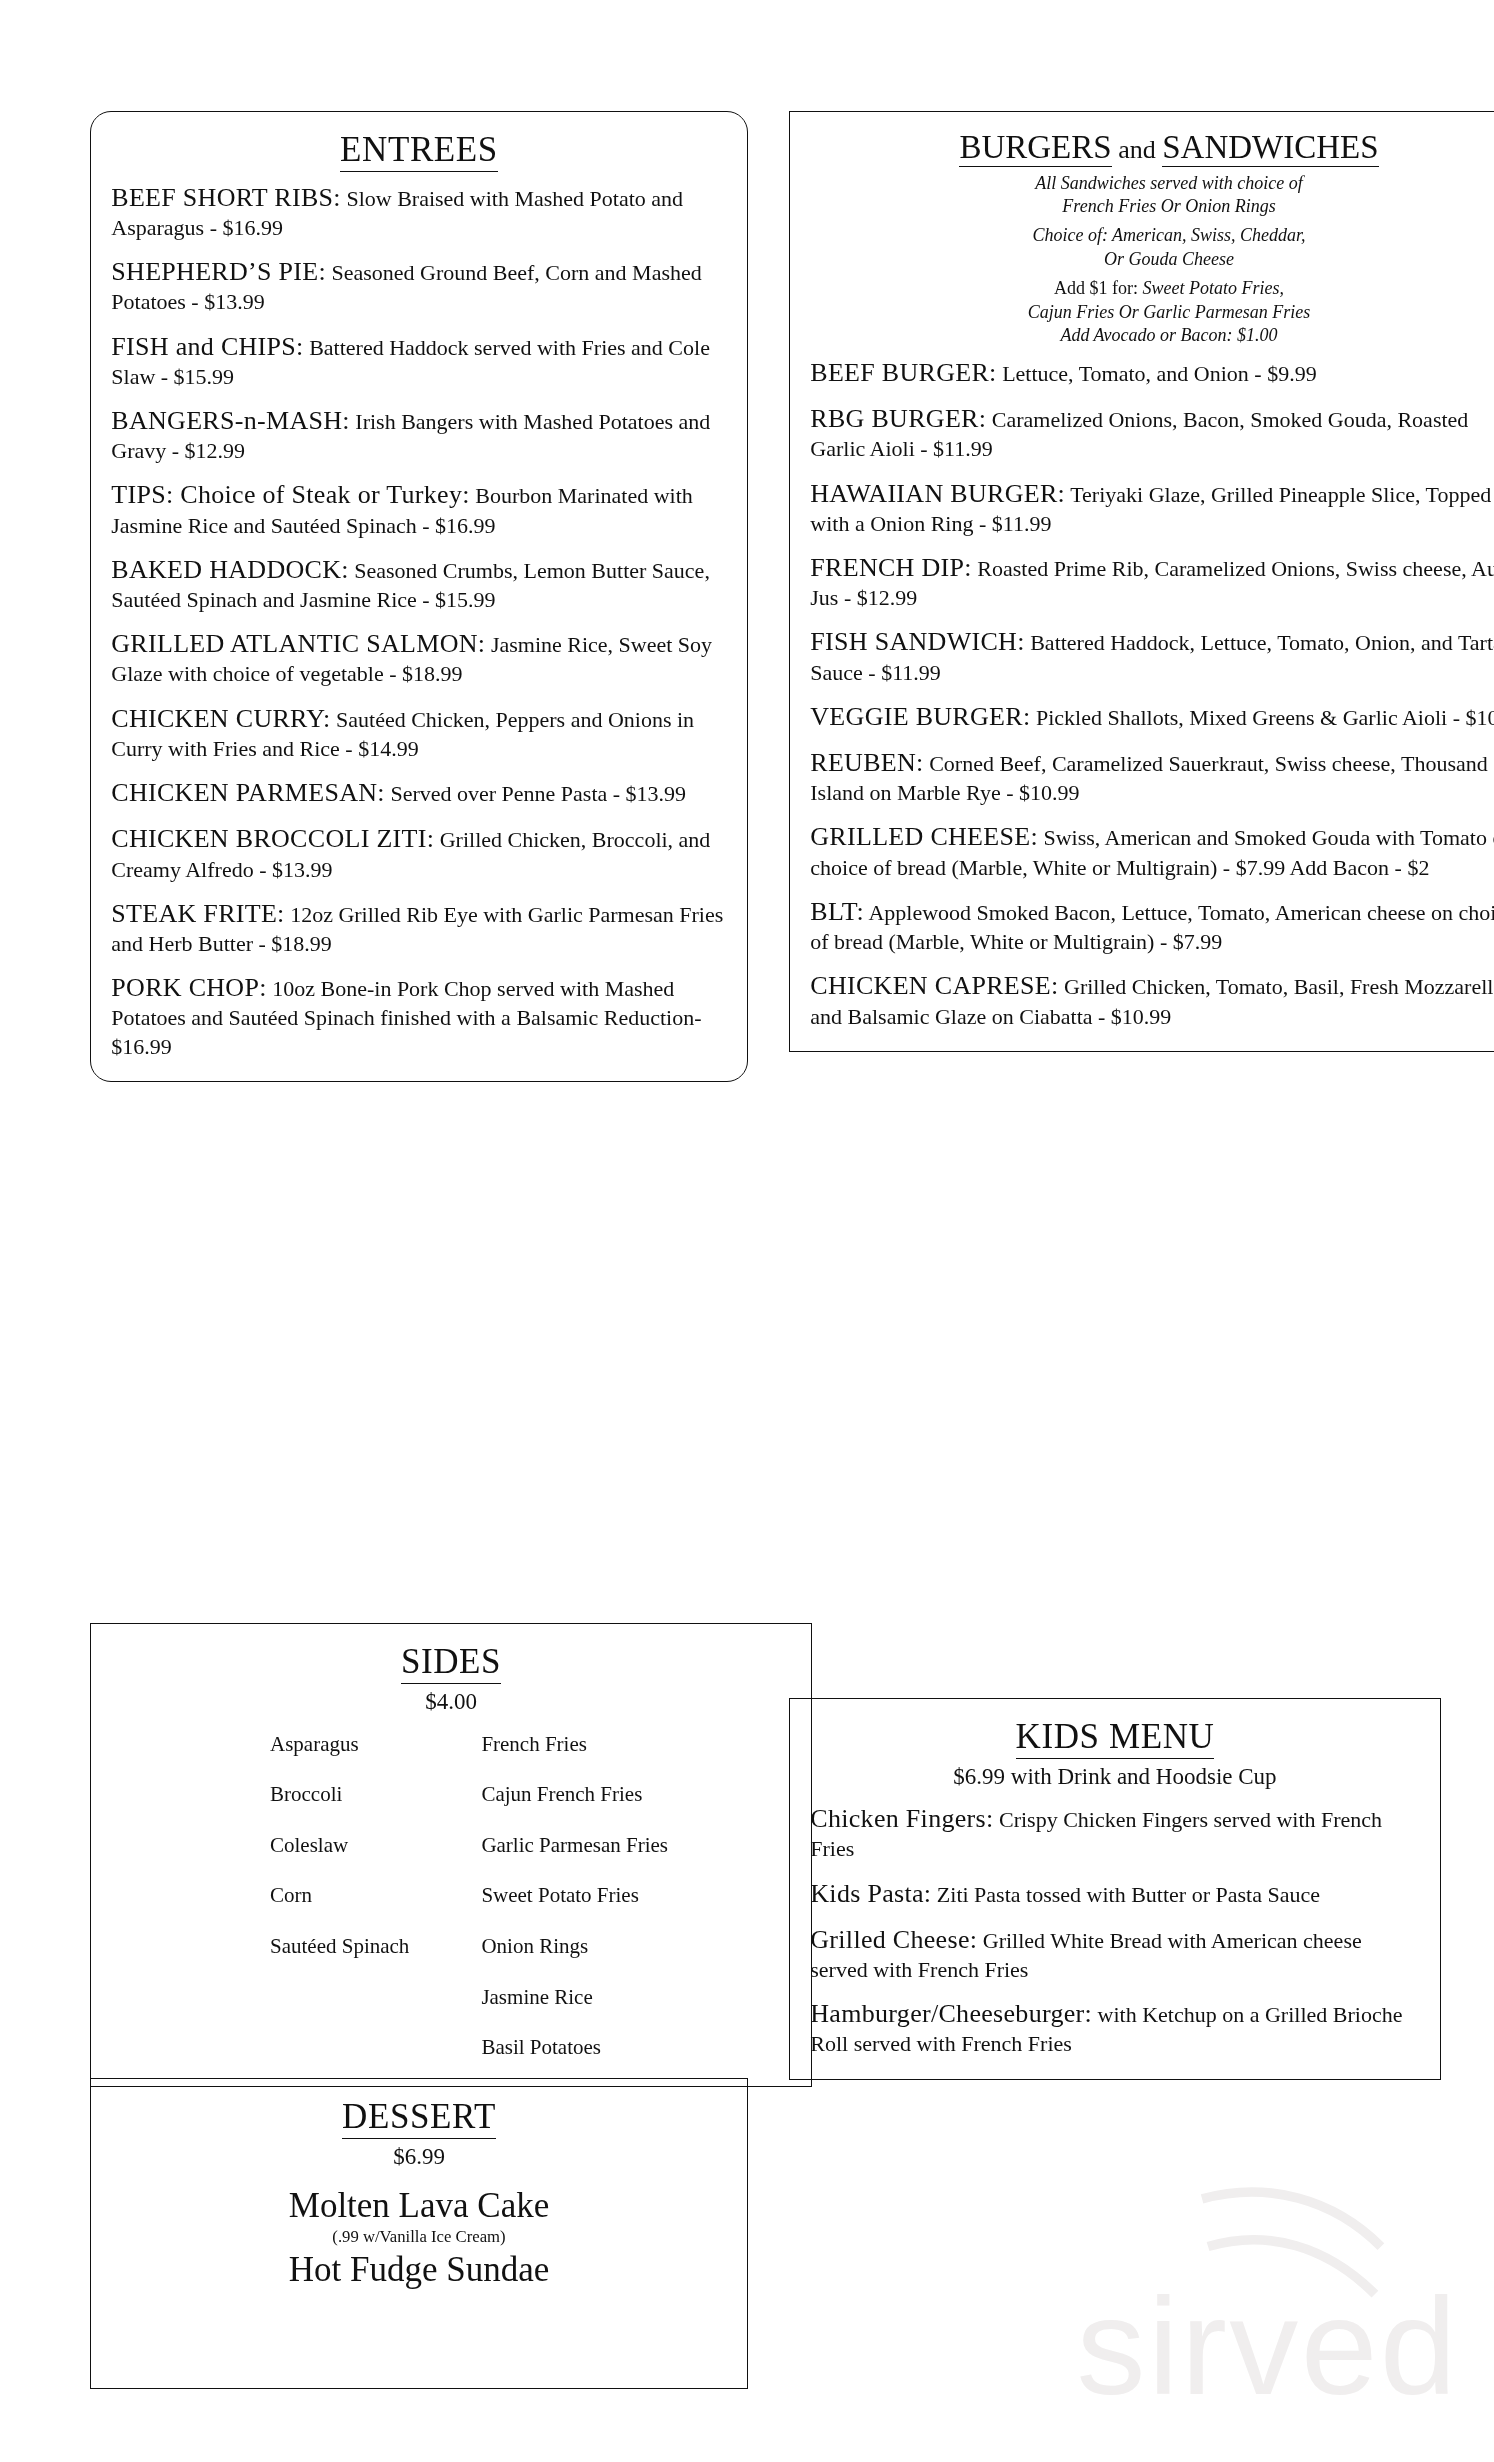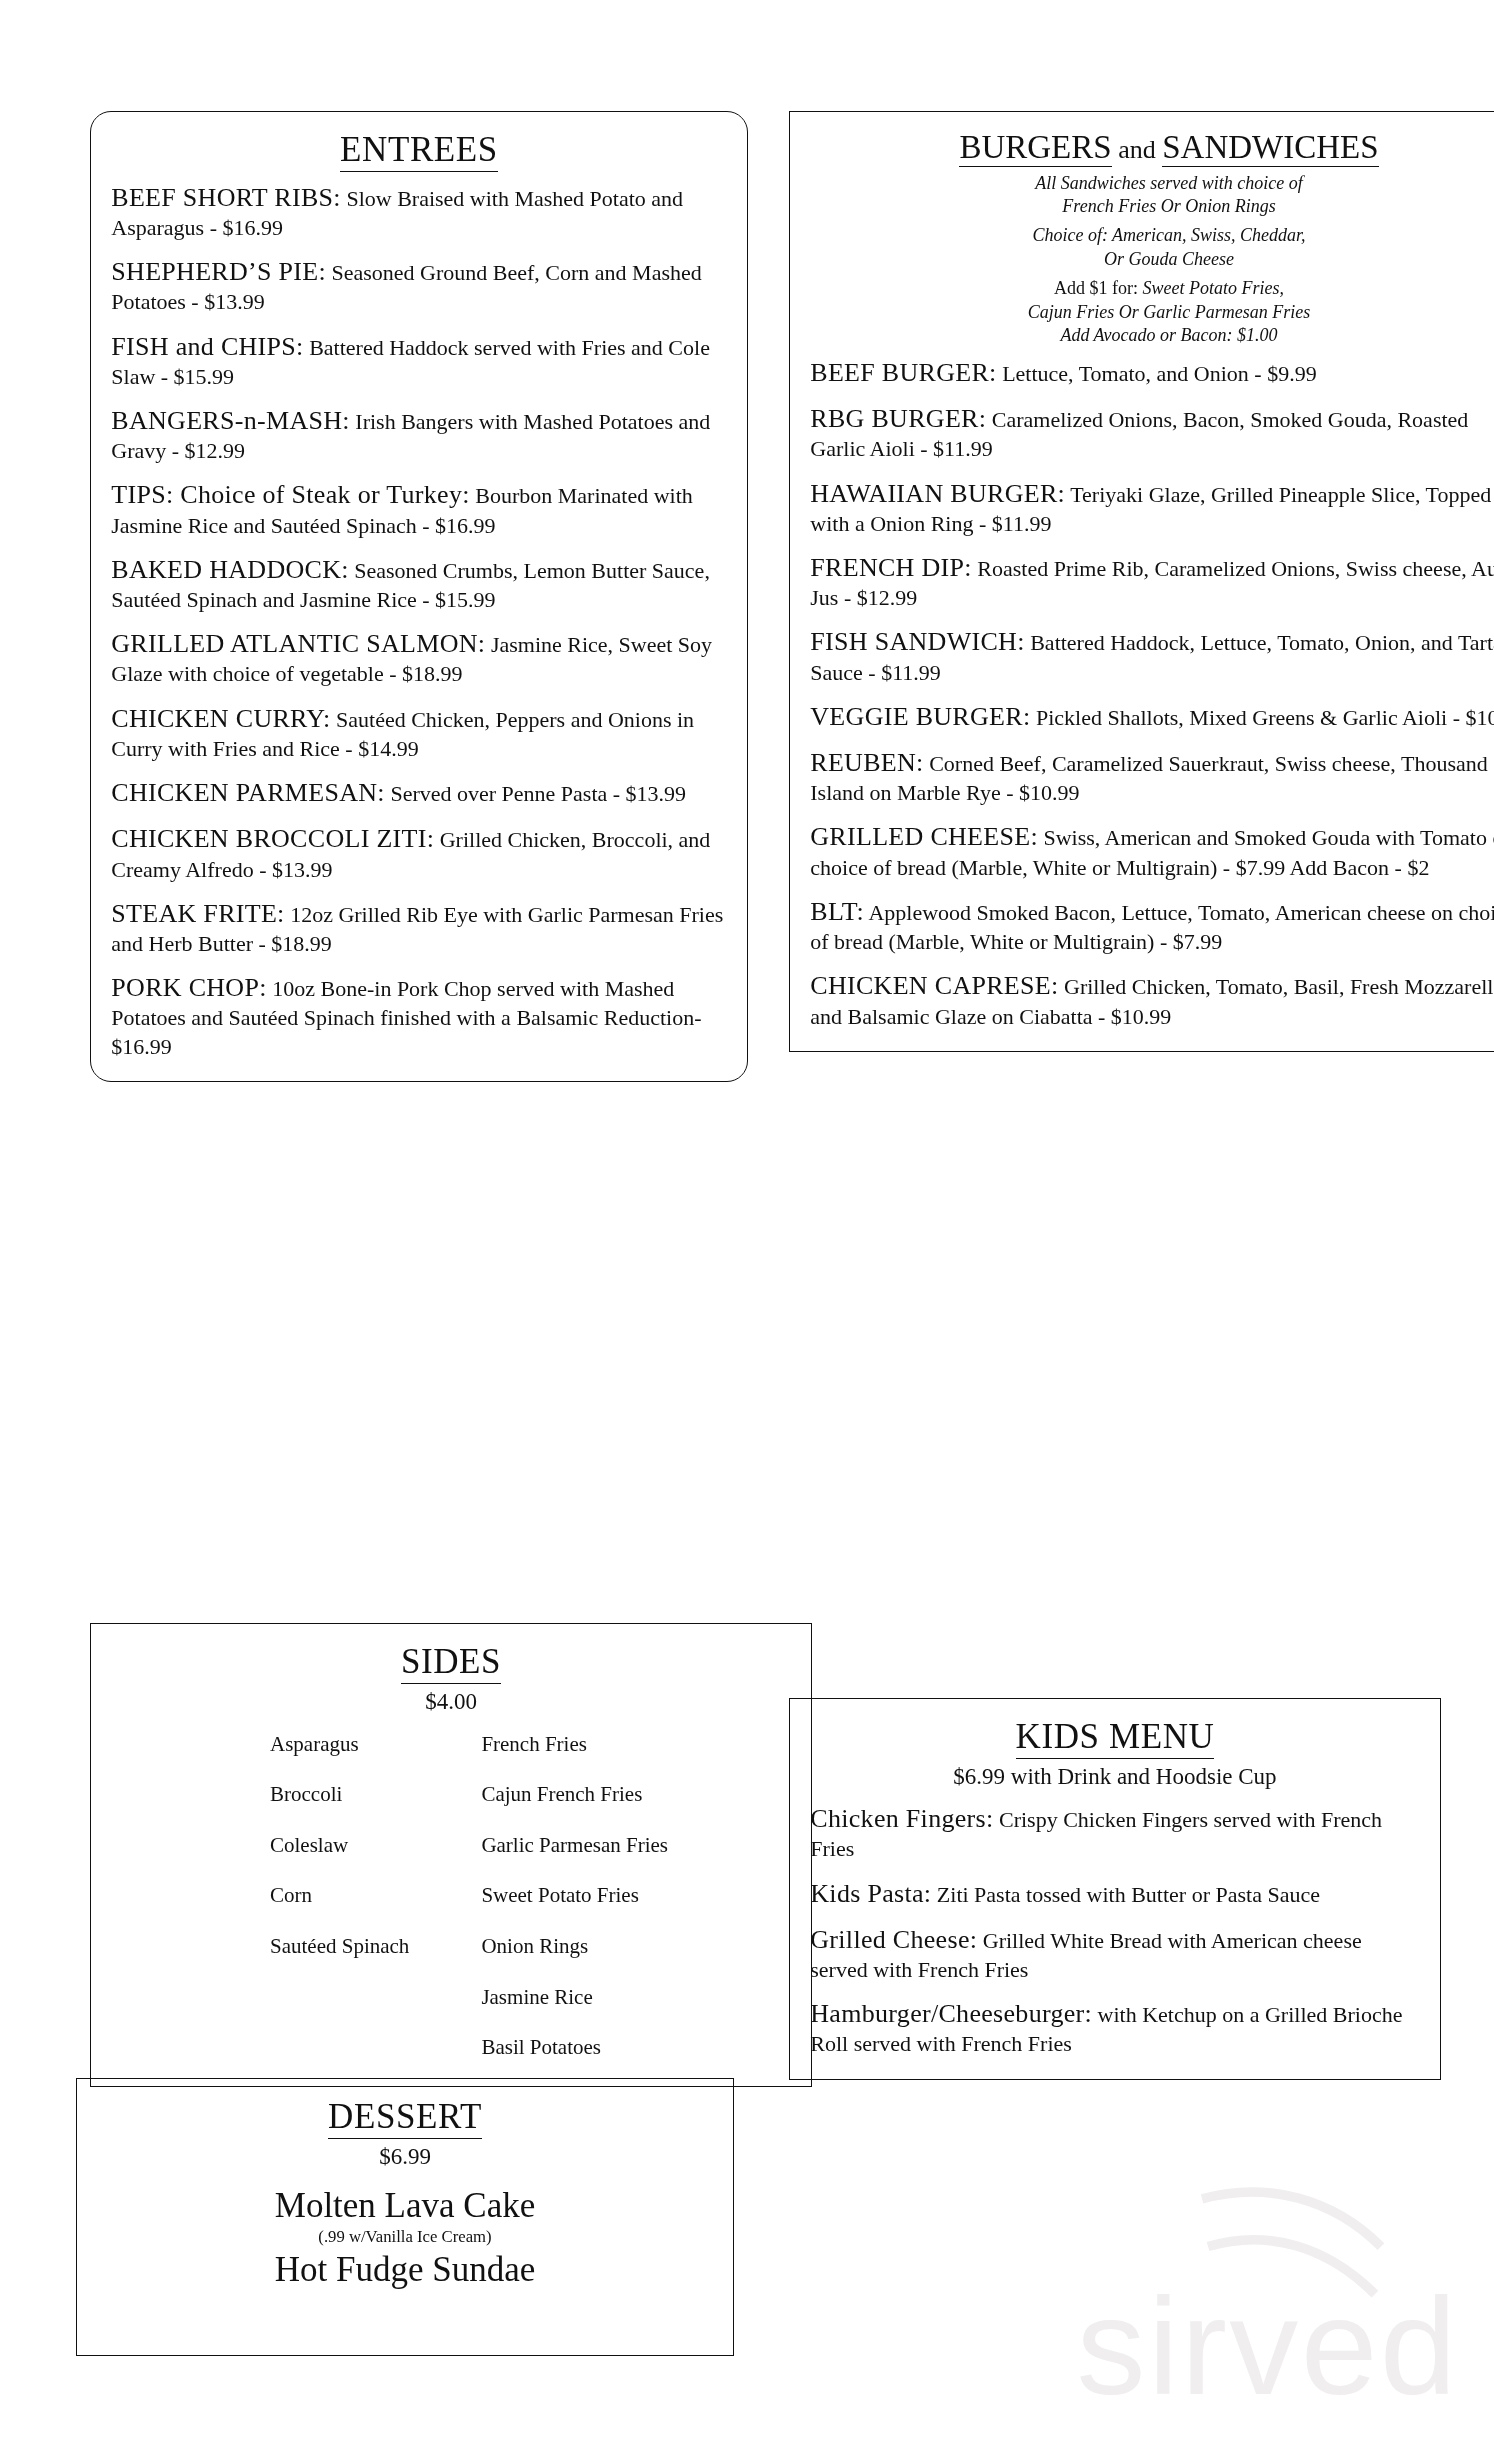--- a/index.html
+++ b/index.html
@@ -189,21 +189,21 @@
           <div class="side-item">Cajun French Fries</div>
           <div class="side-item">Garlic Parmesan Fries</div>
           <div class="side-item">Sweet Potato Fries</div>
           <div class="side-item">Onion Rings</div>
           <div class="side-item">Jasmine Rice</div>
           <div class="side-item">Basil Potatoes</div>
         </div>
     </div>
   </div>
 
-  <div class="col box" style="left:76px; top:2078px; width:658px; height:278px;">
+  <div class="col box" style="left:90px; top:2078px; width:658px; height:311px;">
     <div class="sec-title">
       <span>DESSERT</span>
     </div>
     <div class="dessert-price">$6.99</div>
     <div class="dessert-item">Molten Lava Cake</div>
     <div class="dessert-note">(.99 w/Vanilla Ice Cream)</div>
     <div class="dessert-item">Hot Fudge Sundae</div>
   </div>
 
   <div class="col box" style="left:789px; top:111px; width:760px;">

